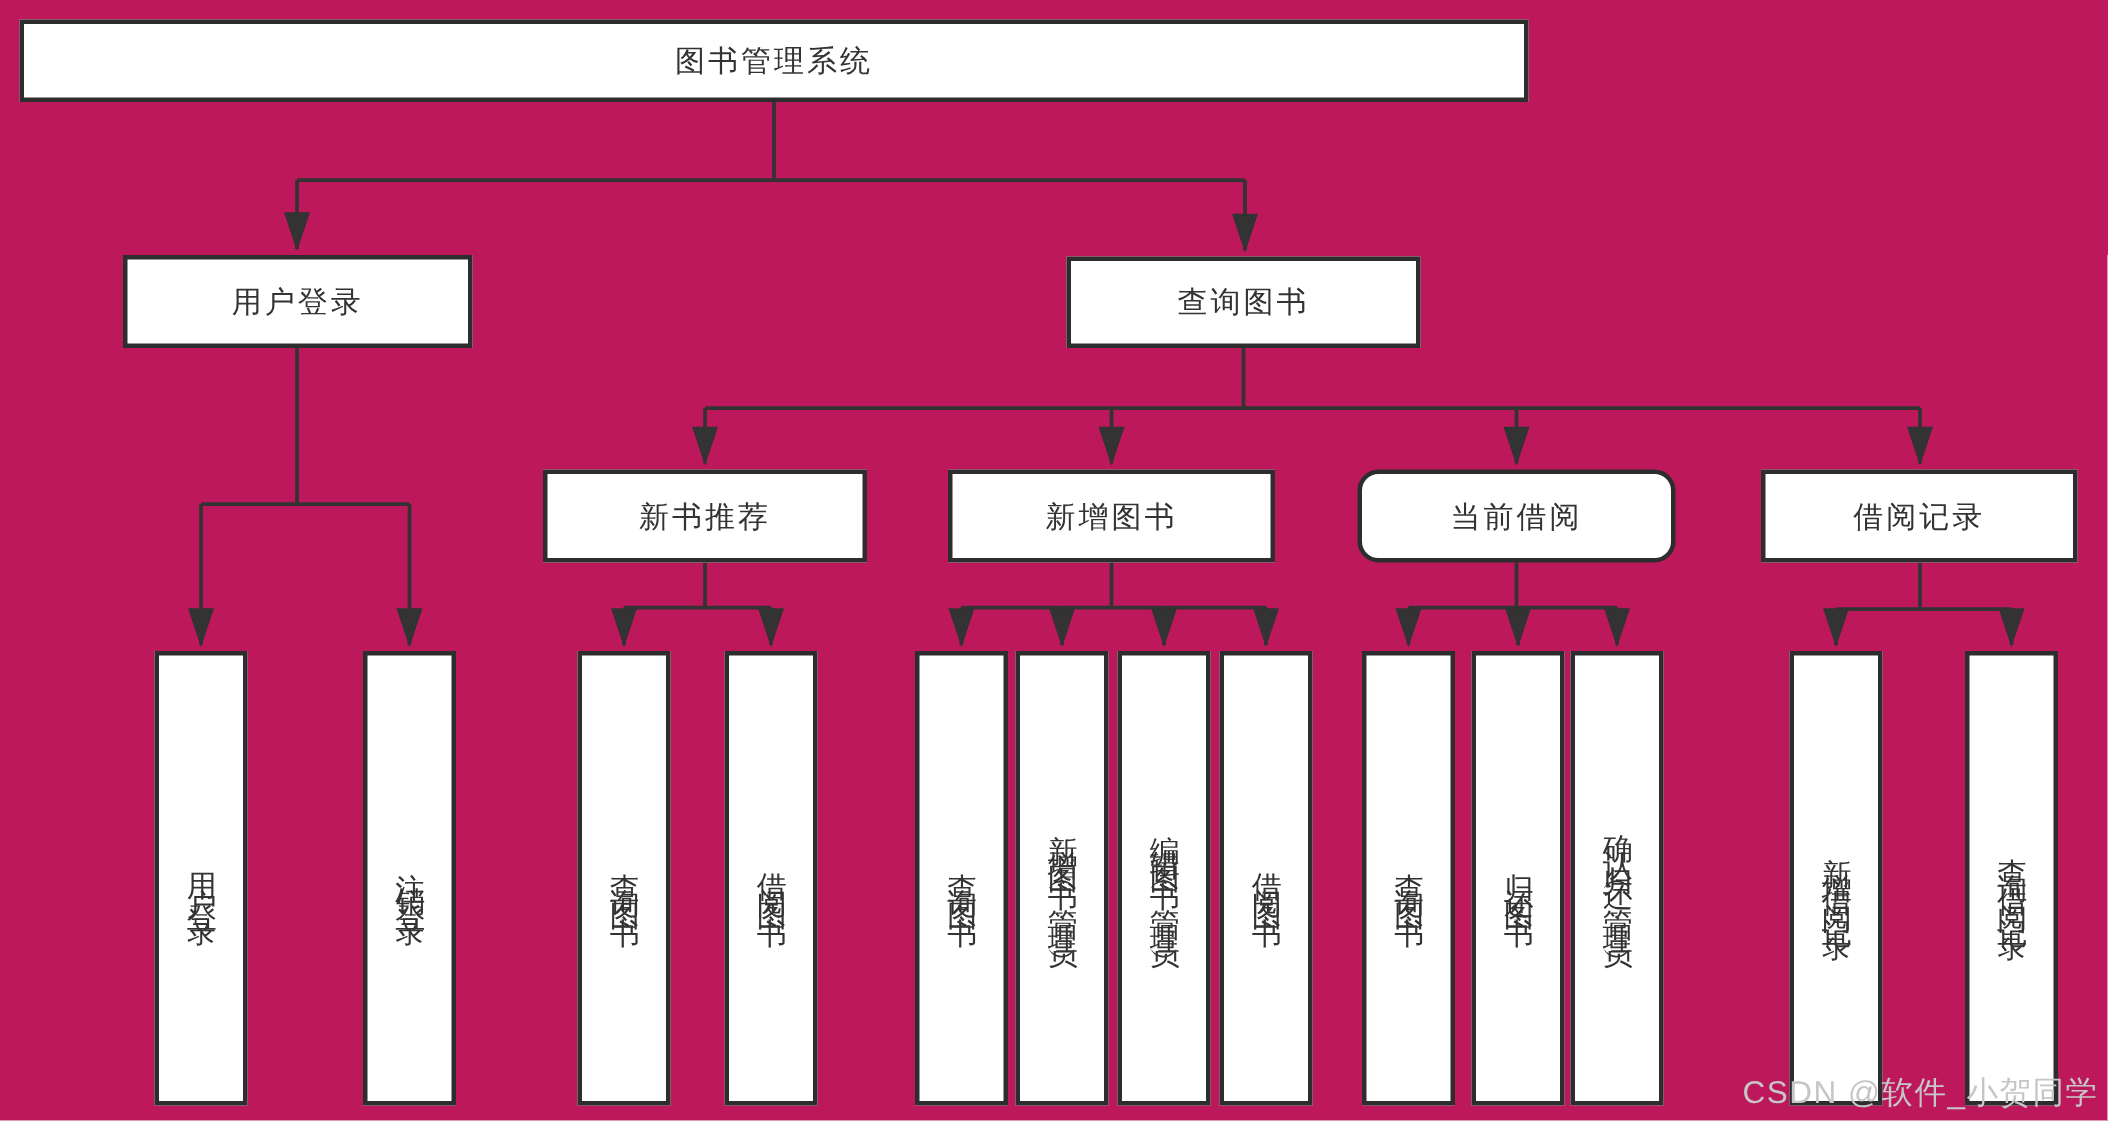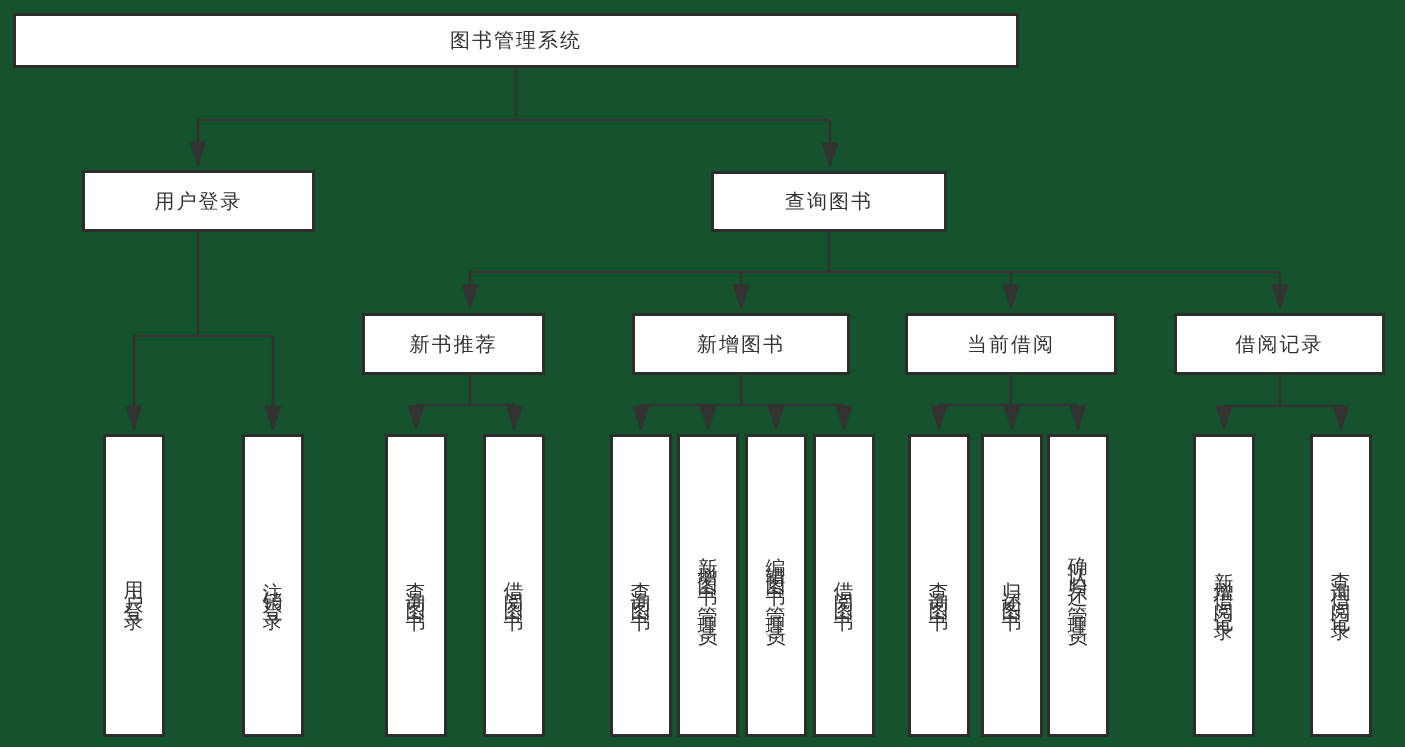--- a/index.html
+++ b/index.html
@@ -1,19 +1,19 @@
 <!DOCTYPE html>
 <html><head>
 <meta charset="utf-8">
 <style>
   html,body { margin:0; padding:0; background:#ffffff; }
   .stage {
     position:relative;
     width:1405px; height:747px;
-    background:#14532d;
+    background:#be185d;
     overflow:hidden;
     font-family:"Liberation Sans","DejaVu Sans",sans-serif;
   }
   .wires { position:absolute; left:0; top:0; z-index:1; }
   .node {
     position:absolute;
     box-sizing:border-box;
     border:3px solid #2d2d2d;
     background:#ffffff;
     display:flex;
@@ -94,36 +94,37 @@
       <path d="M1224,406 L1224,430" marker-end="url(#arr)"></path>
       <path d="M1341,406 L1341,430" marker-end="url(#arr)"></path>
     </g>
   </svg>
 
   <div class="node" style="left:13px; top:13px; width:1006px; height:55px;">图书管理系统</div>
 
   <div class="node" style="left:82px; top:170px; width:233px; height:62px;">用户登录</div>
   <div class="node" style="left:711px; top:171px; width:236px; height:61px;">查询图书</div>
 
-  <div class="node" style="left:362px; top:313px; width:183px; height:62px;text-align:center;">新书推荐</div>
+  <div class="node" style="left:362px; top:313px; width:216px; height:62px;text-align:center;">新书推荐</div>
   <div class="node" style="left:632px; top:313px; width:218px; height:62px;">新增图书</div>
-  <div class="node" style="left:905px; top:313px; width:212px; height:62px;">当前借阅</div>
+  <div class="node" style="left:905px; top:313px; width:212px; height:62px;border-radius:14px;">当前借阅</div>
   <div class="node" style="left:1174px; top:313px; width:211px; height:62px;">借阅记录</div>
 
   <div class="node v" style="left:103px; top:434px; width:62px; height:303px;">用户登录</div>
   <div class="node v" style="left:242px; top:434px; width:62px; height:303px;">注销登录</div>
 
   <div class="node v" style="left:385px; top:434px; width:62px; height:303px;">查询图书</div>
   <div class="node v" style="left:483px; top:434px; width:62px; height:303px;">借阅图书</div>
 
   <div class="node v" style="left:610px; top:434px; width:62px; height:303px;">查询图书</div>
   <div class="node v" style="left:677px; top:434px; width:62px; height:303px;">新增图书（管理员）</div>
   <div class="node v" style="left:745px; top:434px; width:62px; height:303px;">编辑图书（管理员）</div>
   <div class="node v" style="left:813px; top:434px; width:62px; height:303px;">借阅图书</div>
 
   <div class="node v" style="left:908px; top:434px; width:62px; height:303px;">查询图书</div>
   <div class="node v" style="left:981px; top:434px; width:62px; height:303px;">归还图书</div>
   <div class="node v" style="left:1047px; top:434px; width:62px; height:303px;">确认归还（管理员）</div>
 
   <div class="node v" style="left:1193px; top:434px; width:62px; height:303px;">新增借阅记录</div>
   <div class="node v" style="left:1310px; top:434px; width:62px; height:303px;">查询借阅记录</div>
 
+  <div class="watermark">CSDN @软件_小贺同学</div>
 </div>
 
 </body></html>

